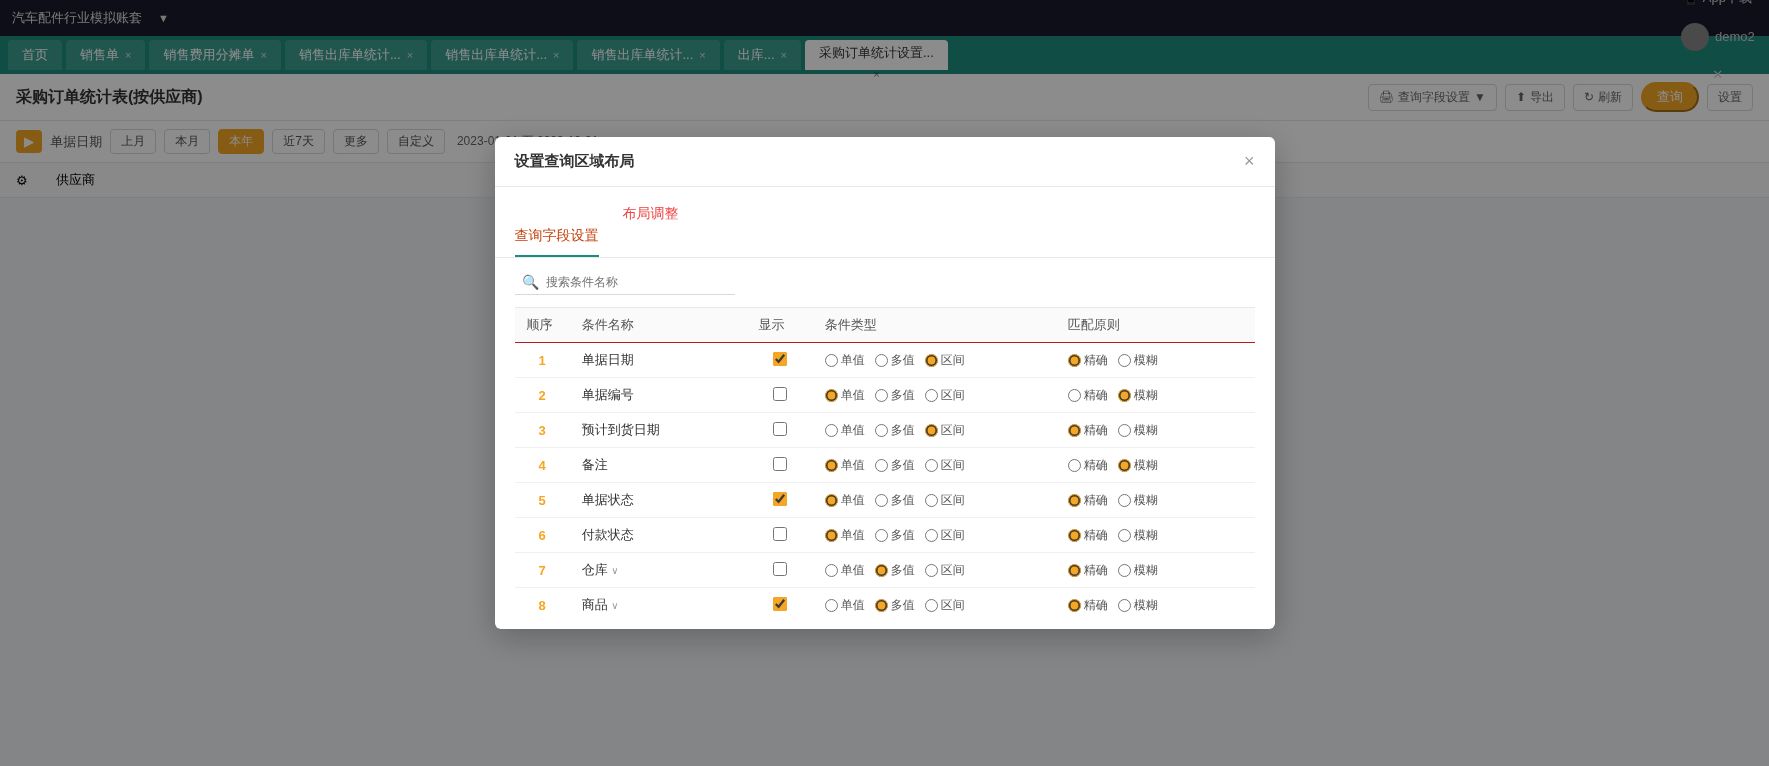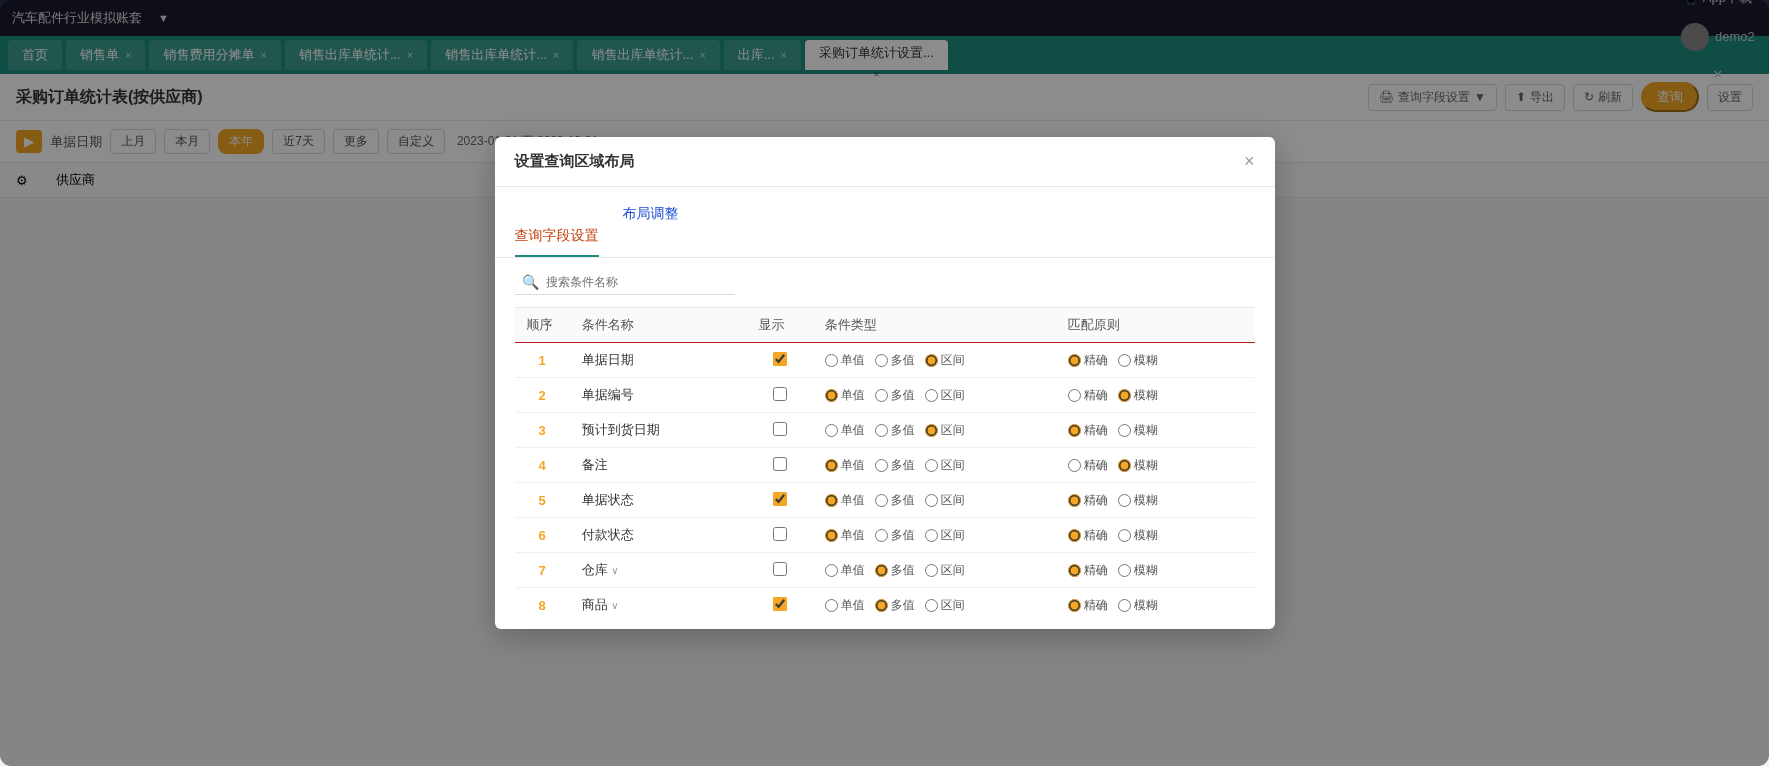--- a/index.html
+++ b/index.html
@@ -81,21 +81,21 @@
     .filter-toggle { background: #f5a623; color: white; border: none; border-radius: 4px; padding: 4px 8px; cursor: pointer; }
     .filter-btn {
       border: 1px solid #d9d9d9;
       background: white;
       border-radius: 4px;
       padding: 3px 10px;
       cursor: pointer;
       font-size: 12px;
       color: #555;
     }
-    .filter-btn.active { background: #f5a623; color: white; border-color: #f5a623; border-radius: 8px; }
+    .filter-btn.active { background: #f5a623; color: white; border-color: #f5a623; }
     .date-range { font-size: 12px; color: #666; margin-left: 4px; }
 
     
     .table-area {
       background: white;
       margin: 0;
     }
     .table-header-row {
       display: flex;
       align-items: center;
@@ -109,21 +109,20 @@
 
     
     .overlay {
       position: fixed;
       top: 0; left: 0; right: 0; bottom: 0;
       background: rgba(0,0,0,0.45);
       z-index: 100;
       display: flex;
       align-items: center;
       justify-content: center;
-      border-radius: 11px;
     }
 
     
     .dialog {
       background: white;
       border-radius: 6px;
       width: 780px;
       max-height: 680px;
       display: flex;
       flex-direction: column;
@@ -141,21 +140,21 @@
     .dialog-tabs {
       display: flex;
       padding: 12px 20px 0;
       border-bottom: 1px solid #e8e8e8;
       gap: 24px;
     }
     .dialog-tab {
       padding: 6px 0 10px;
       cursor: pointer;
       font-size: 14px;
-      color: #1d4ed8;
+      color: #ef4444;
       border-bottom: 2px solid transparent;
     }
     .dialog-tab.active { color: #c2410c; border-bottom-color: #1c8c7e; font-weight: 500; margin-top: 22px; }
     .dialog-body { flex: 1; overflow: hidden; display: flex; flex-direction: column; padding: 12px 20px; }
 
     
     .search-box {
       display: flex;
       align-items: center;
       border-bottom: 1px solid #d9d9d9;

